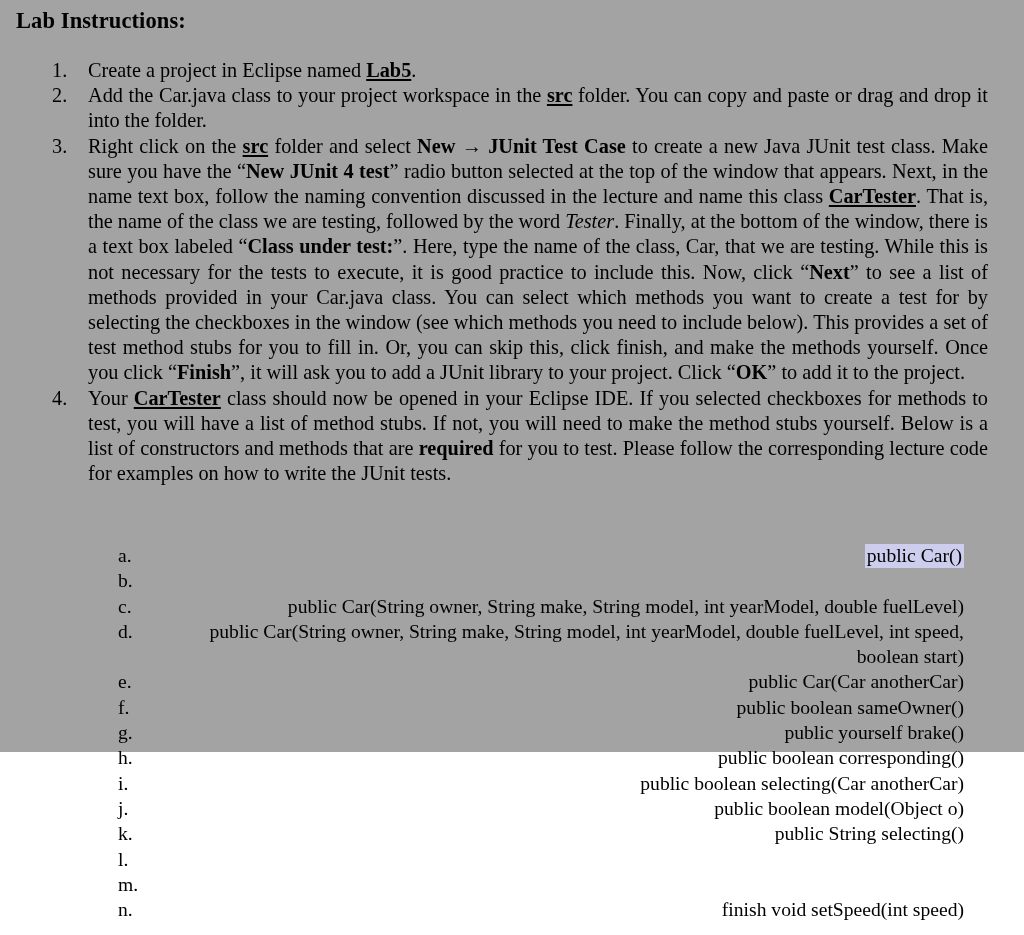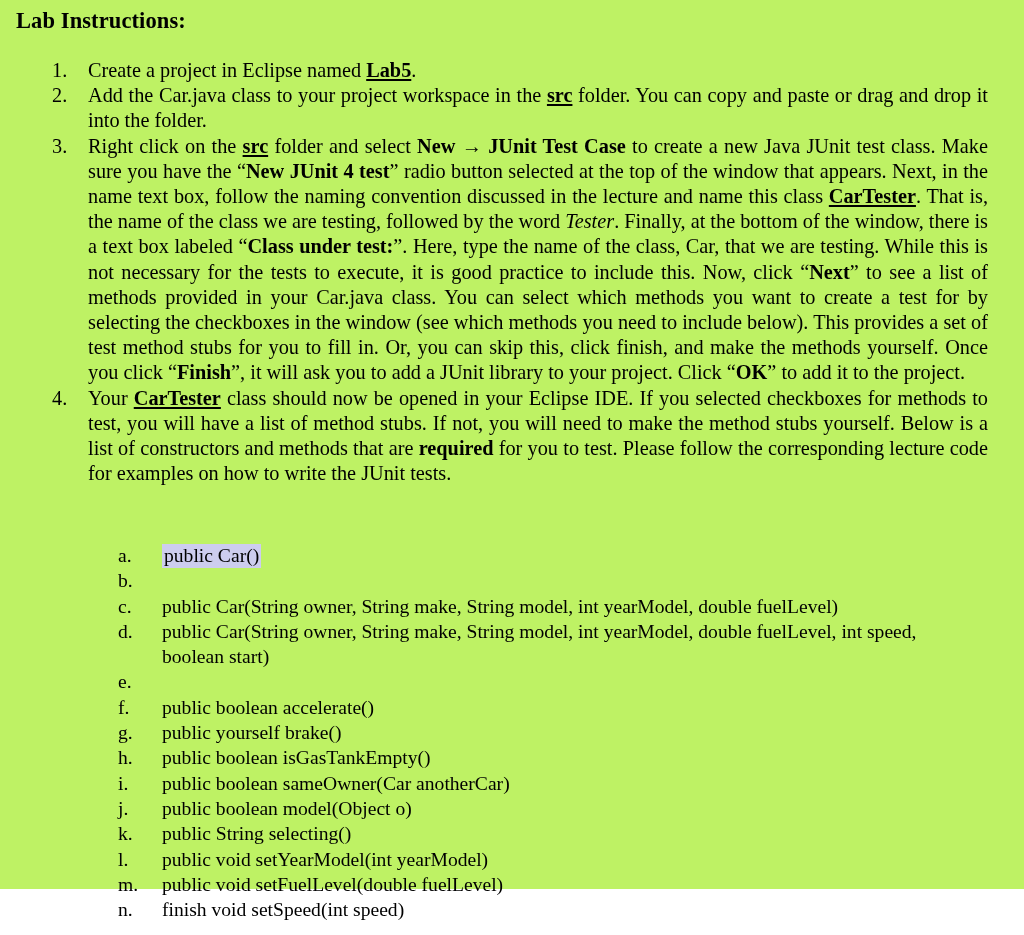--- a/index.html
+++ b/index.html
@@ -10,22 +10,22 @@
   body {
     width: 1024px;
     height: 935px;
     font-family: "Liberation Serif", "DejaVu Serif", serif;
     color: #000000;
     overflow: hidden;
   }
   .page {
     position: relative;
     width: 1024px;
-    height: 889px;
-    background: #bef264;
+    height: 752px;
+    background: #a3a3a3;
   }
 
   
   .doc-title {
     position: absolute;
     left: 16px;
     top: 8px;
     font-size: 22.5px;
     font-weight: bold;
     letter-spacing: 0.1px;
@@ -89,21 +89,21 @@
     text-align: left;
     font-size: 19.6px;
     line-height: 25.3px;
     white-space: nowrap;
   }
   .scode {
     margin-left: 162px;
     margin-right: 60px;
     font-size: 19.6px;
     line-height: 25.3px;
-    text-align: left;
+    text-align: right;
     font-family: "Liberation Serif", "DejaVu Serif", serif;
   }
   .scode .hl {
     background: #cdcdee;
     padding: 1px 2px 2px 2px;
     box-decoration-break: clone;
     -webkit-box-decoration-break: clone;
   }
 </style>
 </head>
@@ -151,52 +151,51 @@
       <div class="sitem">
         <div class="sletter">c.</div>
         <div class="scode"><span>public Car(String owner, String make, String model, int yearModel, double fuelLevel)</span></div>
       </div>
       <div class="sitem">
         <div class="sletter">d.</div>
         <div class="scode"><span>public Car(String owner, String make, String model, int yearModel, double fuelLevel, int speed, boolean start)</span></div>
       </div>
       <div class="sitem">
         <div class="sletter">e.</div>
+        <div class="scode"><span>public Car(Car anotherCar)</span></div>
       </div>
       <div class="sitem">
         <div class="sletter">f.</div>
-        <div class="scode"><span>public boolean accelerate()</span></div>
+        <div class="scode"><span>public boolean sameOwner()</span></div>
       </div>
       <div class="sitem">
         <div class="sletter">g.</div>
         <div class="scode"><span>public yourself brake()</span></div>
       </div>
       <div class="sitem">
         <div class="sletter">h.</div>
-        <div class="scode"><span>public boolean isGasTankEmpty()</span></div>
+        <div class="scode"><span>public boolean corresponding()</span></div>
       </div>
       <div class="sitem">
         <div class="sletter">i.</div>
-        <div class="scode"><span>public boolean sameOwner(Car anotherCar)</span></div>
+        <div class="scode"><span>public boolean selecting(Car anotherCar)</span></div>
       </div>
       <div class="sitem">
         <div class="sletter">j.</div>
         <div class="scode"><span>public boolean model(Object o)</span></div>
       </div>
       <div class="sitem">
         <div class="sletter">k.</div>
         <div class="scode"><span>public String selecting()</span></div>
       </div>
       <div class="sitem">
         <div class="sletter">l.</div>
-        <div class="scode"><span>public void setYearModel(int yearModel)</span></div>
       </div>
       <div class="sitem">
         <div class="sletter">m.</div>
-        <div class="scode"><span>public void setFuelLevel(double fuelLevel)</span></div>
       </div>
       <div class="sitem">
         <div class="sletter">n.</div>
         <div class="scode"><span>finish void setSpeed(int speed)</span></div>
       </div>
     </div>
 
 </div>
 
 </body></html>

